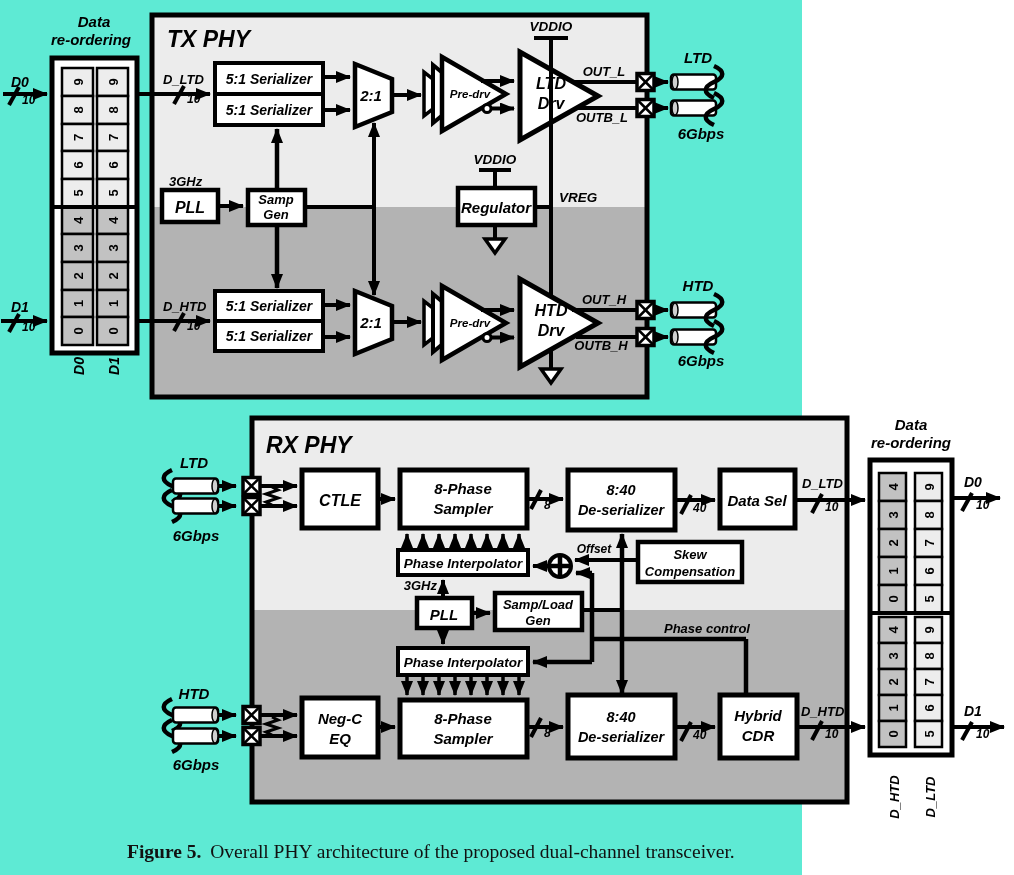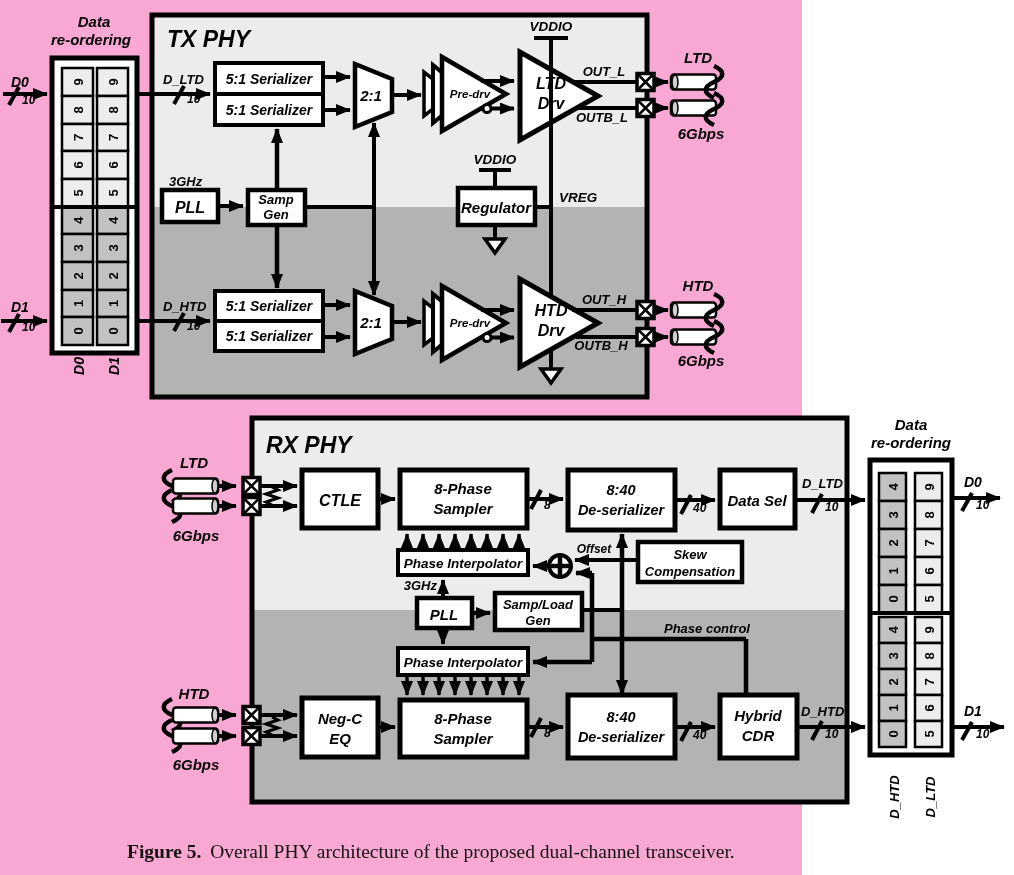--- a/index.html
+++ b/index.html
@@ -1,16 +1,16 @@
 <!DOCTYPE html>
 <html><head>
 <meta charset="utf-8">
 <style>
   html,body{margin:0;padding:0;background:#fff;}
-  .stage{width:802px;height:875px;position:relative;background:#f9a8d4;}
+  .stage{width:802px;height:875px;position:relative;background:#5eead4;}
   svg{display:block;}
   .t{font-family:"Liberation Sans",sans-serif;font-weight:bold;font-style:italic;fill:#000;}
   .tn{font-family:"Liberation Sans",sans-serif;font-weight:bold;fill:#000;}
   .cap{font-family:"Liberation Serif",serif;fill:#111;}
   .box{fill:#fff;stroke:#000;}
   .ln{stroke:#000;fill:none;}
 </style>
 </head>
 <body>
 

